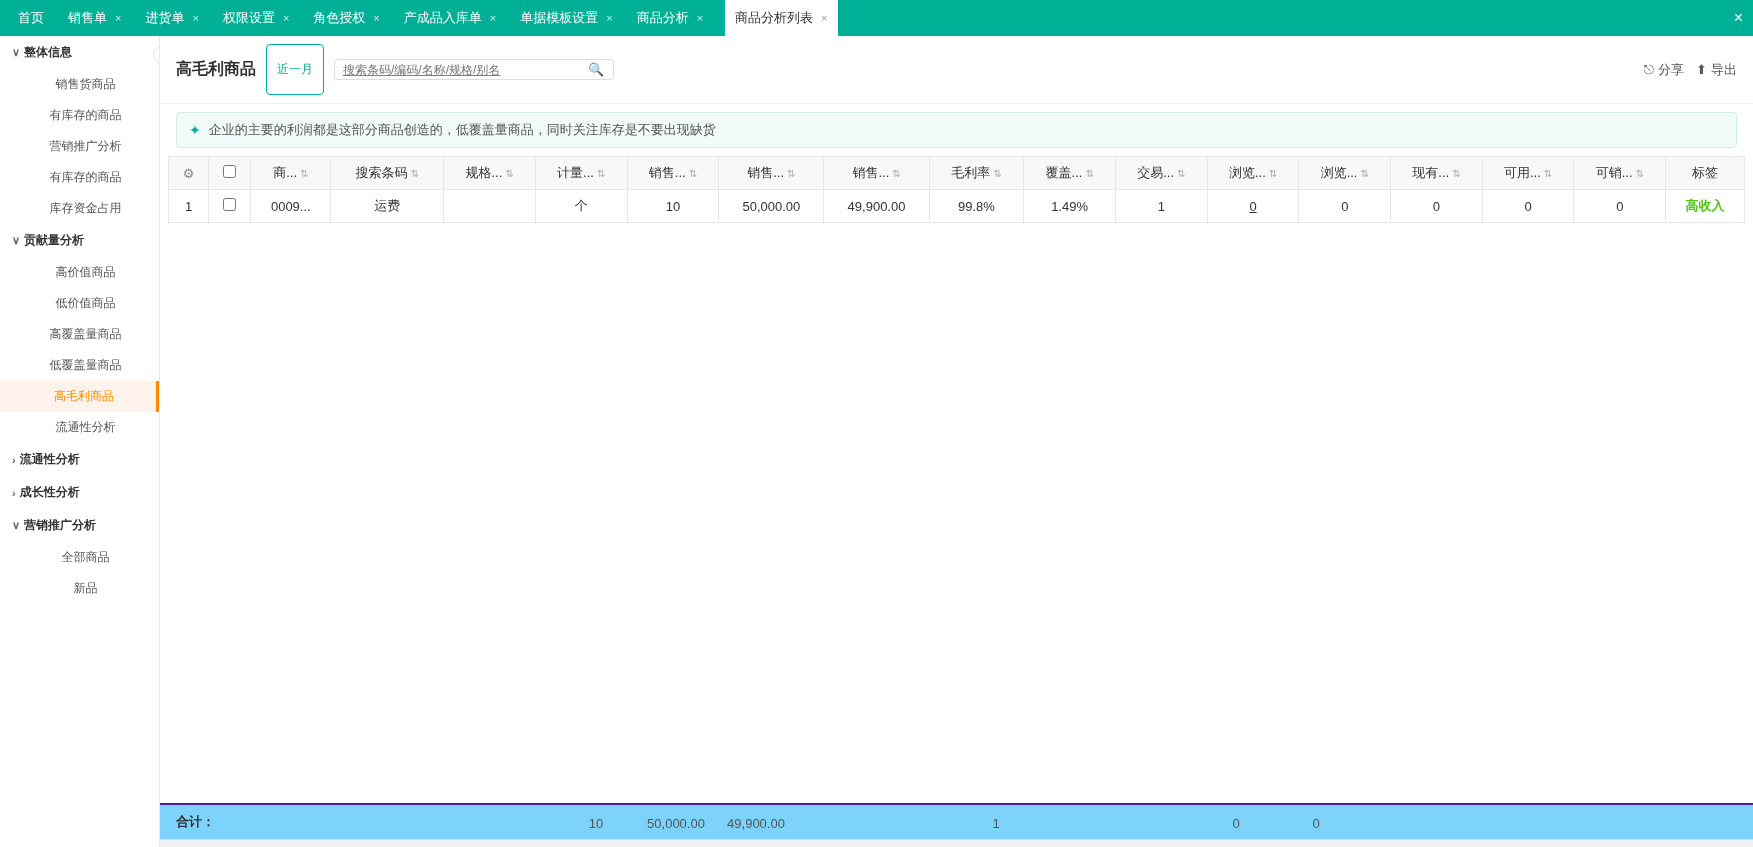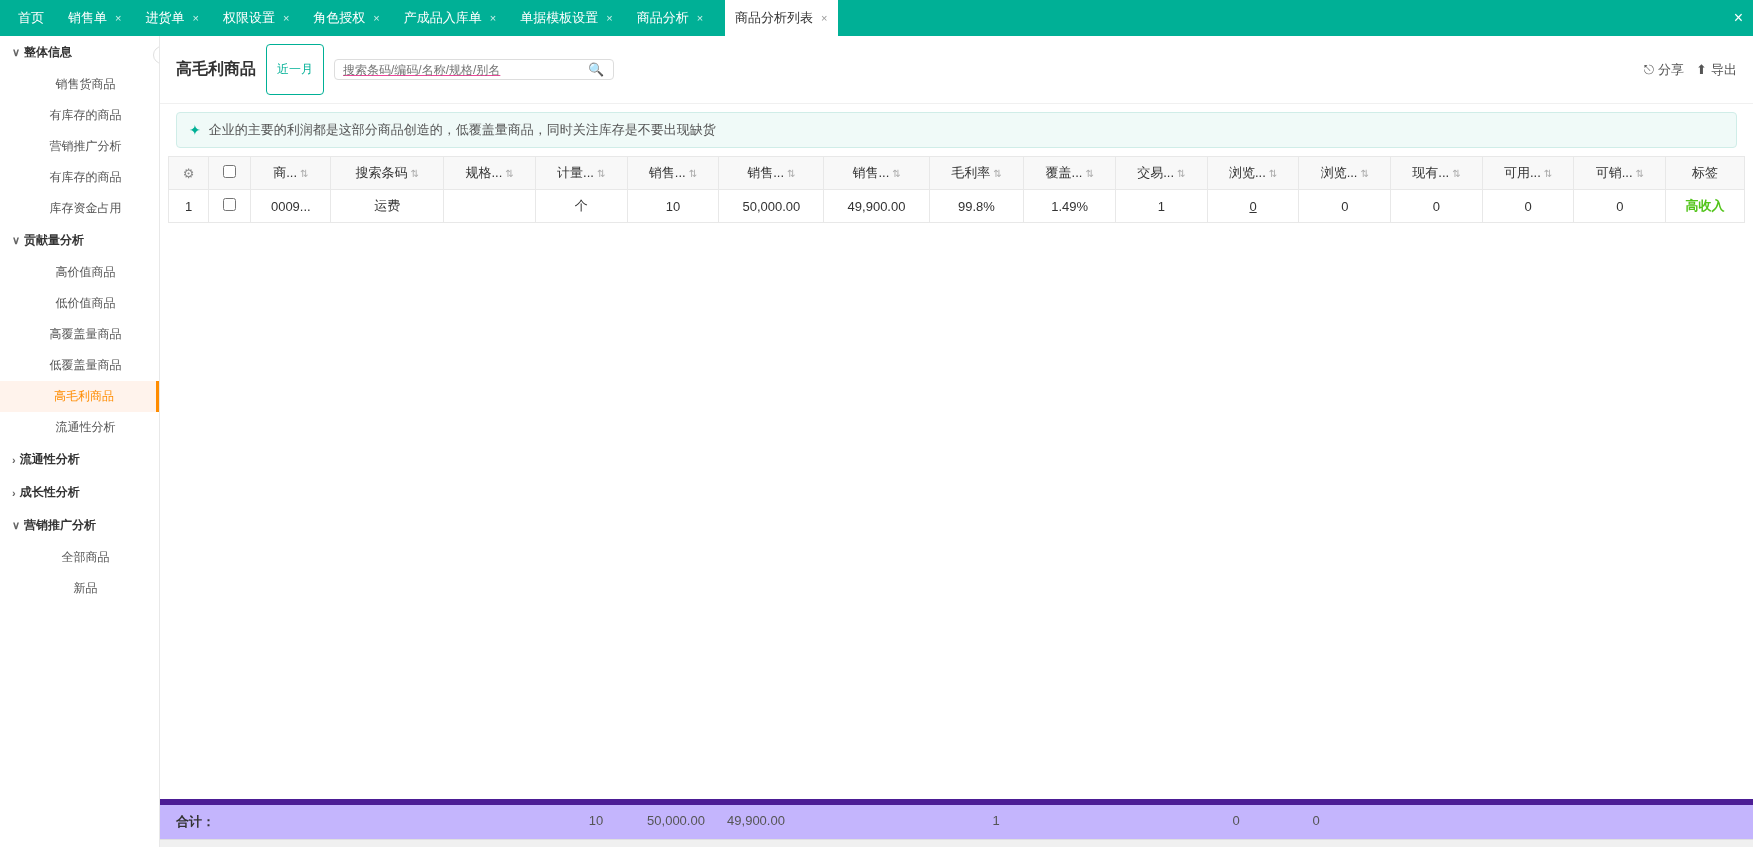--- a/index.html
+++ b/index.html
@@ -209,24 +209,24 @@
       padding: 7px 8px;
       text-align: center;
       color: #333;
       white-space: nowrap;
     }
     .underline-link { text-decoration: underline; color: #333; cursor: pointer; }
 
     
     .footer-totals {
       display: flex;
-      align-items: flex-start;
+      align-items: flex-end;
       padding: 8px 16px;
-      background: #c4b5fd;
-      border-top: 6px solid #4c1d95;
+      background: #7dd3fc;
+      border-top: 2px solid #4c1d95;
       font-size: 12px;
       color: #555;
       flex-shrink: 0;
       gap: 0;
     }
     .footer-totals .total-label {
       width: 60px;
       font-weight: bold;
       color: #333;
     }

